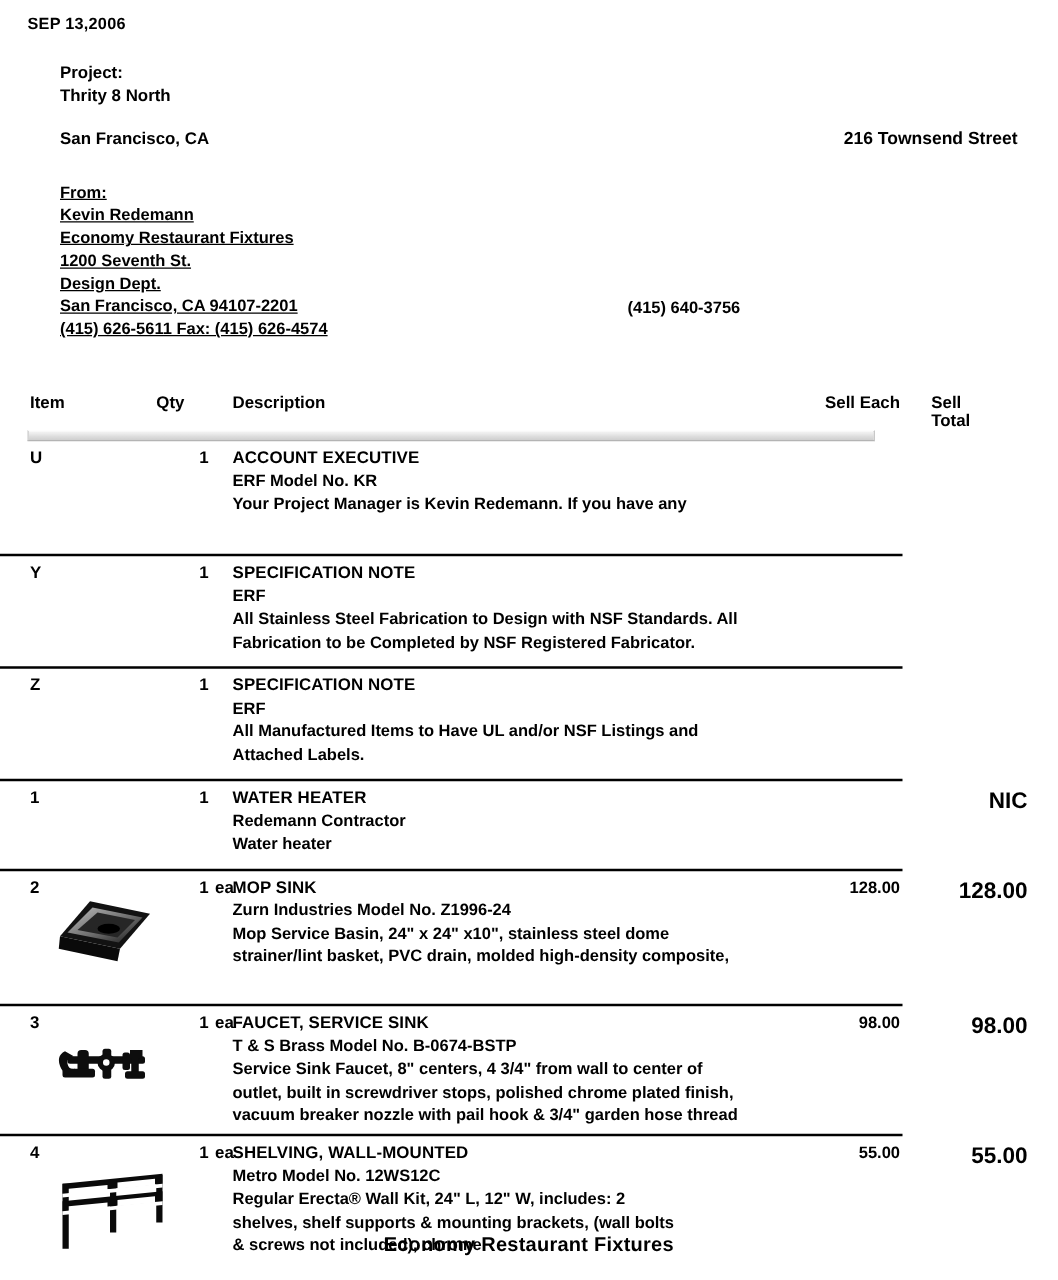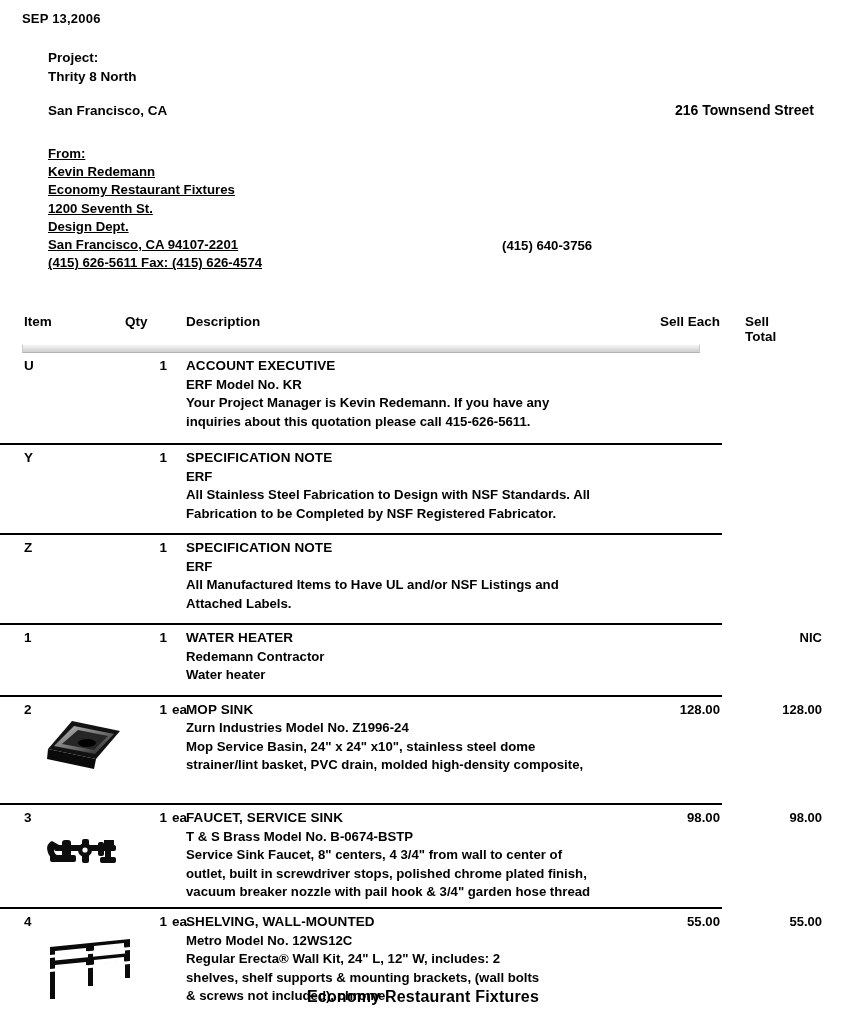--- a/index.html
+++ b/index.html
@@ -166,21 +166,21 @@
     text-align: right;
     font-size: 13.2px;
     font-weight: bold;
   }
   .cell-total {
     position: absolute;
     left: 722px;
     width: 100px;
     top: 5px;
     text-align: right;
-    font-size: 13px;
+    font-size: 18px;
     font-weight: bold;
   }
 
   
   .thumb {
     position: absolute;
     left: 42px;
   }
   .thumb svg { display: block; }
 
@@ -232,21 +232,20 @@
     </div>
     <div class="gray-bar"></div>
     <div id="rows-container">
         <div class="row" style="height: 90px;">
           <div class="cell-item">U</div>
           <div class="cell-qty">1</div>
           <div class="cell-desc">
             <div class="d-title">ACCOUNT EXECUTIVE</div>
             <div>ERF Model No. KR</div>
             <div>Your Project Manager is Kevin Redemann. If you have any</div>
-            <div>inquiries about this quotation please call 415-626-5611.</div>
           </div>
         </div>
         <div class="row" style="height: 90px;">
           <div class="cell-item">Y</div>
           <div class="cell-qty">1</div>
           <div class="cell-desc">
             <div class="d-title">SPECIFICATION NOTE</div>
             <div>ERF</div>
             <div>All Stainless Steel Fabrication to Design with NSF Standards. All</div>
             <div>Fabrication to be Completed by NSF Registered Fabricator.</div>

